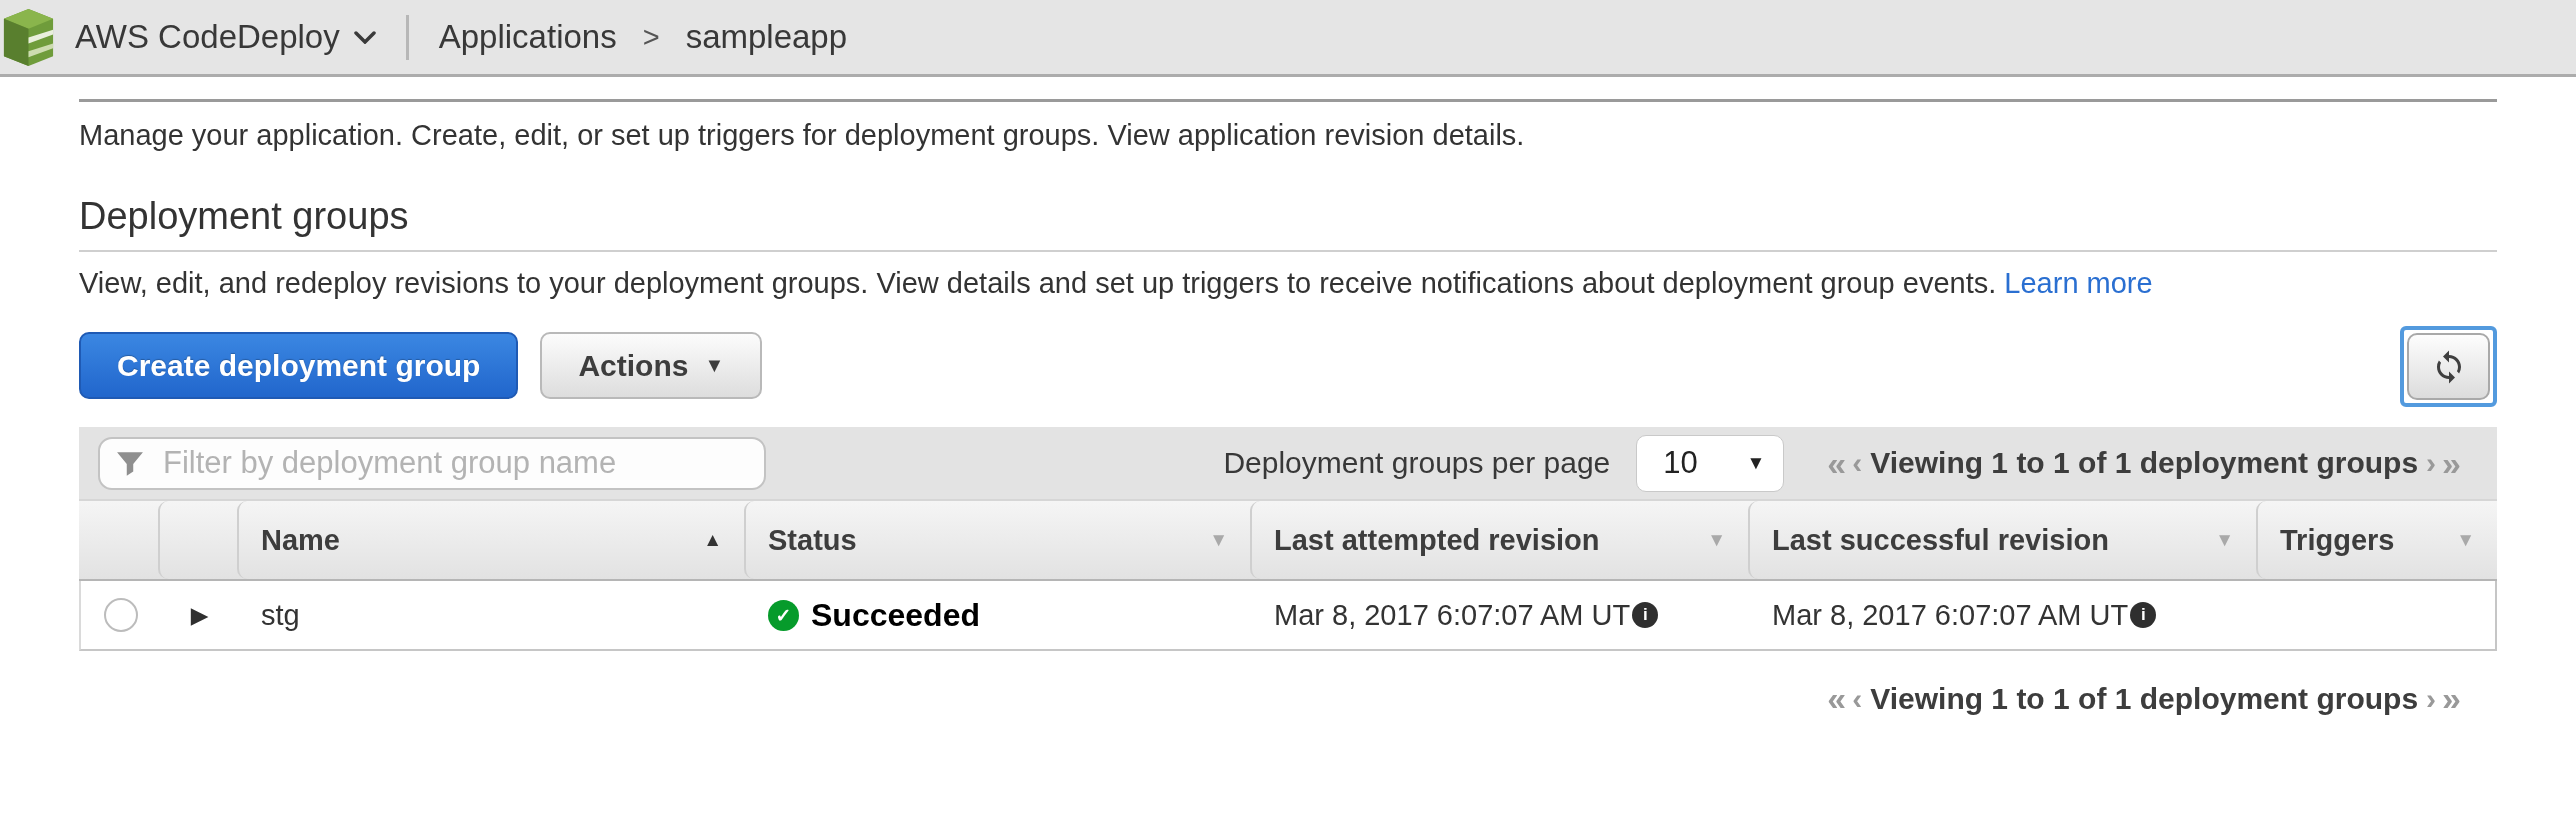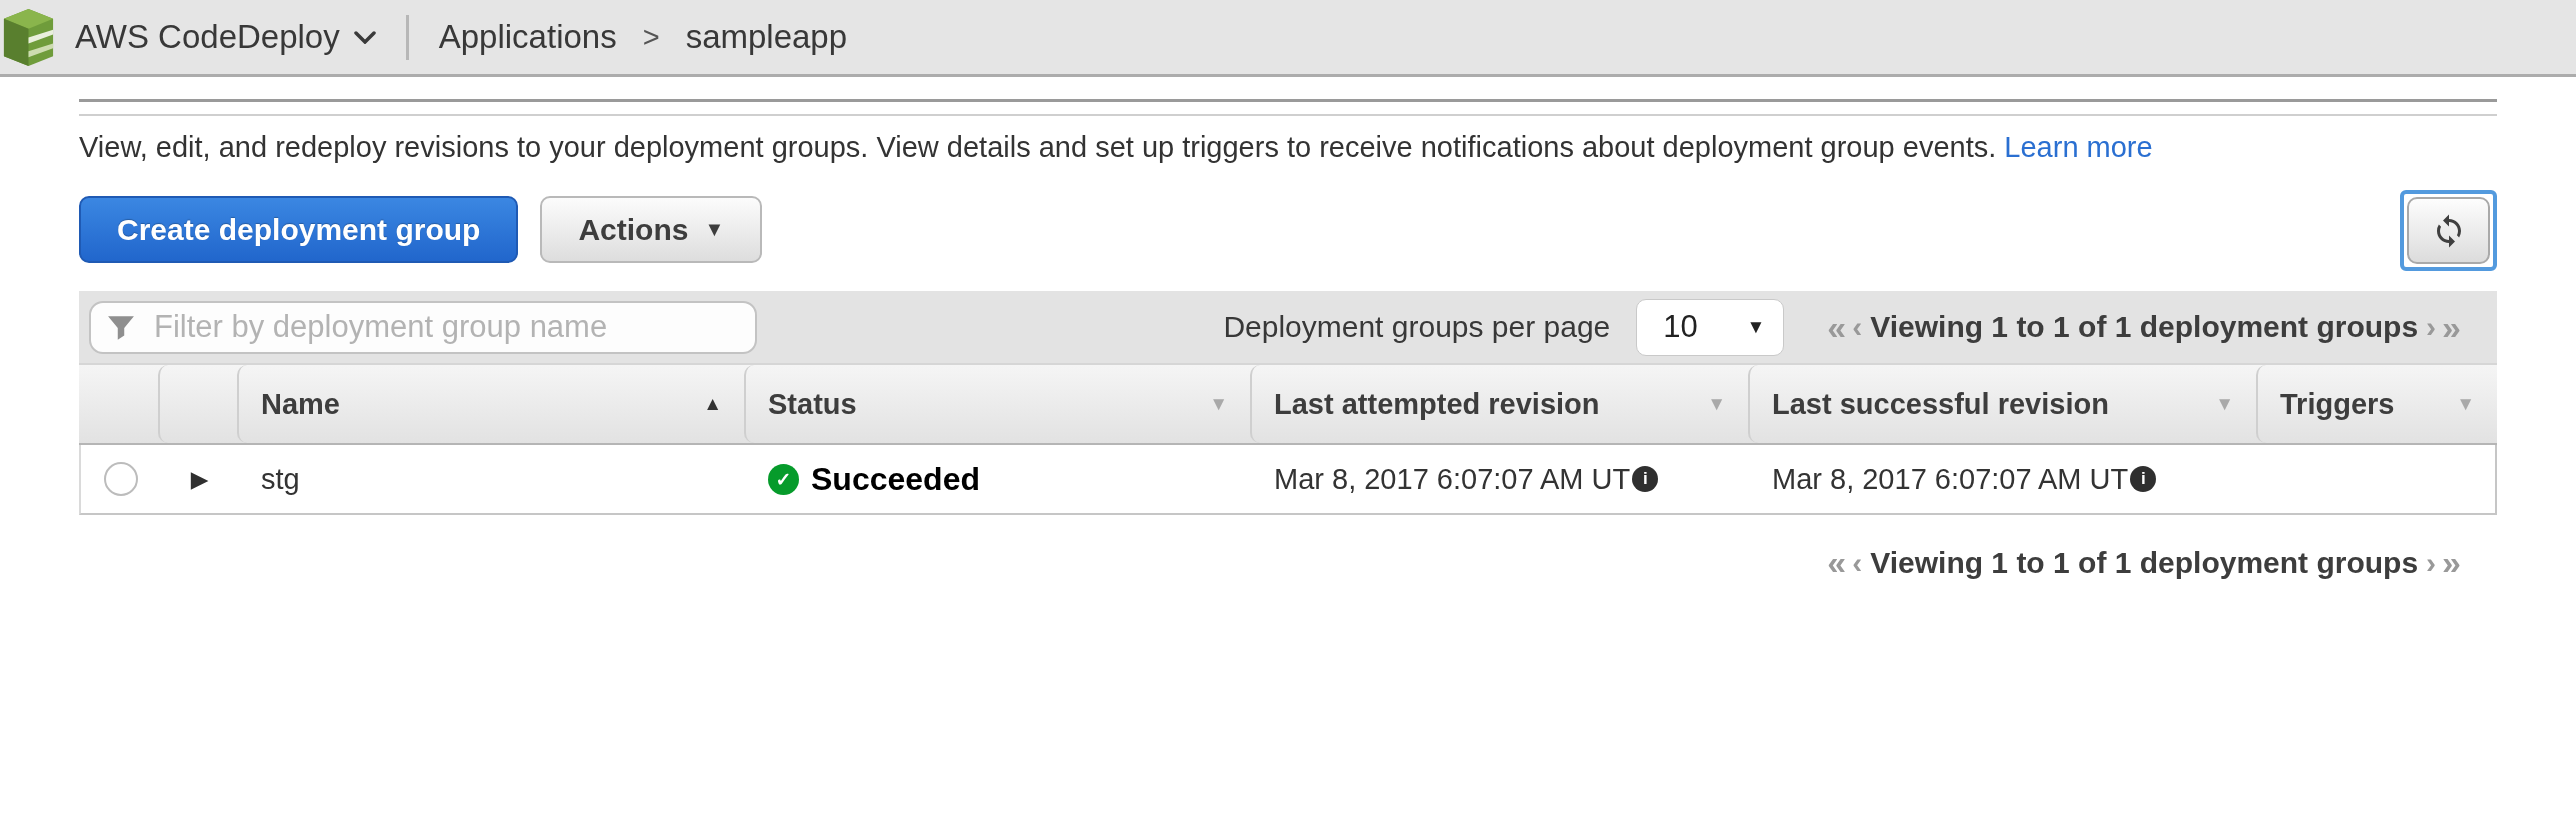--- a/index.html
+++ b/index.html
@@ -39,21 +39,21 @@
   .btn-primary{background:linear-gradient(#3b87e2,#2166cc);border:2px solid #1f5ab4;color:#fff;
     text-shadow:0 -1px 1px rgba(0,0,0,.25);}
   .btn-default{background:linear-gradient(#fcfcfc,#dddddd);border:2px solid #b9b9b9;color:#3d3d3d;}
   .btn-caret{font-size:20px;margin-left:16px;color:#3d3d3d;}
   .refresh-wrap{position:absolute;right:0;top:-6px;border:4px solid #539ade;border-radius:6px;padding:3px;}
   .btn-refresh{width:83px;height:67px;border-radius:10px;background:linear-gradient(#fdfdfd,#dcdcdc);
     border:2px solid #a9a9a9;display:flex;align-items:center;justify-content:center;cursor:pointer;}
 
   
   .panel{margin-top:14px;}
-  .strip{height:72px;background:#e3e3e3;display:flex;align-items:center;padding:0 36px 0 10px;}
+  .strip{height:72px;background:#e3e3e3;display:flex;align-items:center;padding:0 36px 0 19px;}
   .filter-wrap{position:relative;width:668px;height:53px;}
   .filter-input{width:100%;height:100%;border:2px solid #c3c3c3;border-radius:14px;background:#fdfdfd;
     font-size:31px;color:#666;padding:0 20px 0 63px;outline:none;font-family:"Liberation Sans",sans-serif;}
   .filter-input::placeholder{color:#b3b3b3;}
   .filter-icon{position:absolute;left:18px;top:13px;}
   .strip-spacer{flex:1;}
   .per-page-label{font-size:30px;color:#383838;margin-right:26px;}
   .per-page-select{width:148px;height:57px;background:#fff;border:1px solid #c9c9c9;border-radius:10px;
     display:flex;align-items:center;cursor:pointer;justify-content:flex-end;}
   .per-page-value{font-size:31px;color:#222;padding-left:26px;}
@@ -108,21 +108,23 @@
   </span>
   <span class="topbar-divider"></span>
   <span class="crumb">Applications</span>
   <span class="crumb-sep">&gt;</span>
   <span class="crumb">sampleapp</span>
 </header>
 
 <main class="main">
 
   <hr class="title-divider">
-
+  <p class="subtitle">Manage your application. Create, edit, or set up triggers for deployment groups. View application revision details.</p>
+
+  <h2 class="section-heading">Deployment groups</h2>
   <hr class="section-divider">
   <p class="section-desc"><span>View, edit, and redeploy revisions to your deployment groups. View details and set up triggers to receive notifications about deployment group events.</span> <a class="learn-more">Learn more</a></p>
 
   <div class="toolbar">
     <button class="btn btn-primary">Create deployment group</button>
     <button class="btn btn-default">
         <span>Actions</span>
         <span class="btn-caret">▼</span>
       </button>
     <div class="refresh-wrap">

